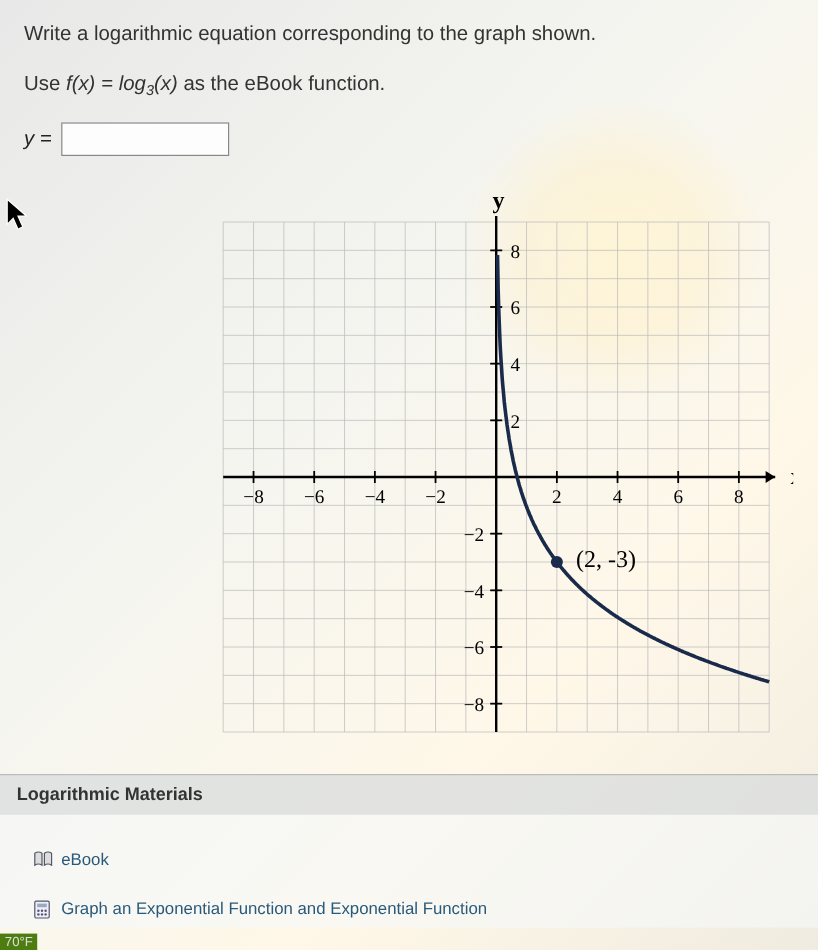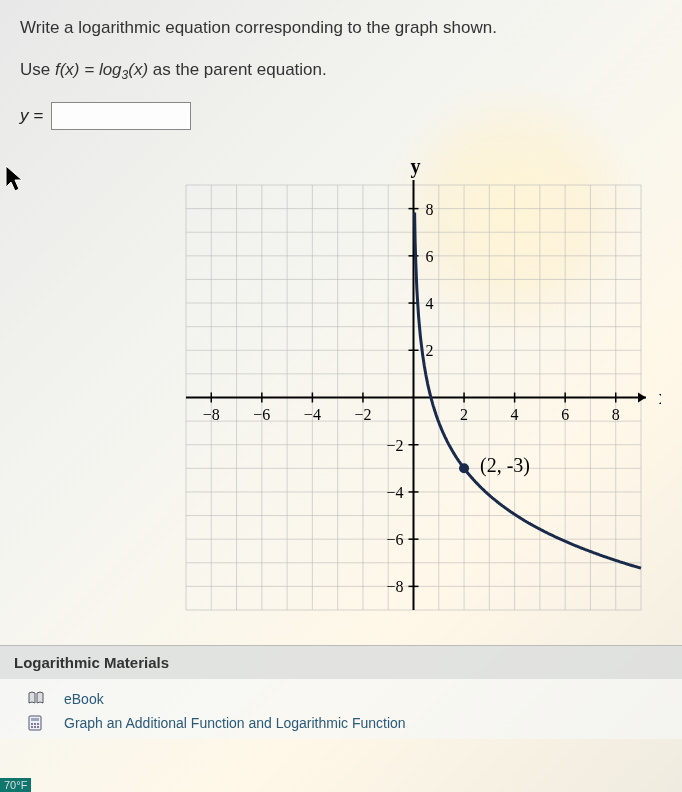--- a/index.html
+++ b/index.html
@@ -76,44 +76,46 @@
       font-size: 15px;
       color: #333;
       border-top: 1px solid #bbb;
     }
     .materials {
       padding: 8px 18px 4px 28px;
       background: rgba(245,248,250,0.6);
     }
     .material-item {
       display: flex;
-      gap: 20px;
+      align-items: center;
+      gap: 7px;
       font-size: 14px;
       color: #2a5a7a;
       padding: 4px 0;
       cursor: pointer;
+      margin-top: 17px;
     }
     .icon-box { width:16px; height:14px; display:inline-block; }
     .footer-label {
       position:absolute;
       left:0; bottom:0;
-      background:#0f766e; color:#ddd;
+      background:#4d7c0f; color:#ddd;
       font-size:11px; padding:1px 4px;
     }
   </style>
 </head>
 <body>
 
 <div class="glare"></div>
 
 <div class="content">
   <p class="question-text">Write a logarithmic equation corresponding to the graph shown.</p>
 
   <p class="instruction">
-    <span>Use </span><span class="fx"><span>f(x) = log</span><sub>3</sub><span>(x)</span></span><span> as the parent equation.</span>
+    <span>Use </span><span class="fx"><span>f(x) = log</span><sub>3</sub><span>(x)</span></span><span> as the eBook function.</span>
   </p>
 
   <div class="answer-row">
     <span class="answer-label">y =</span>
     <input class="answer-input" type="text" value="" style="">
   </div>
 </div>
 
 <div class="cursor">
   <svg width="22" height="28" viewBox="0 0 22 28">
@@ -223,17 +225,17 @@
         <rect x="1" y="1" width="12" height="14" rx="1" fill="#eef" stroke="#556"></rect>
         <rect x="3" y="3" width="8" height="3" fill="#9ab"></rect>
         <circle cx="4" cy="9" r="1" fill="#556"></circle>
           <circle cx="7" cy="9" r="1" fill="#556"></circle>
           <circle cx="10" cy="9" r="1" fill="#556"></circle>
         <circle cx="4" cy="12" r="1" fill="#556"></circle>
           <circle cx="7" cy="12" r="1" fill="#556"></circle>
           <circle cx="10" cy="12" r="1" fill="#556"></circle>
       </svg>
     </span>
-    <span>Graph an Additional Function and Logarithmic Function</span>
+    <span>Graph an Exponential Function and Exponential Function</span>
   </div>
 </div>
 
 <div class="footer-label">70°F</div>
 
 </body></html>

